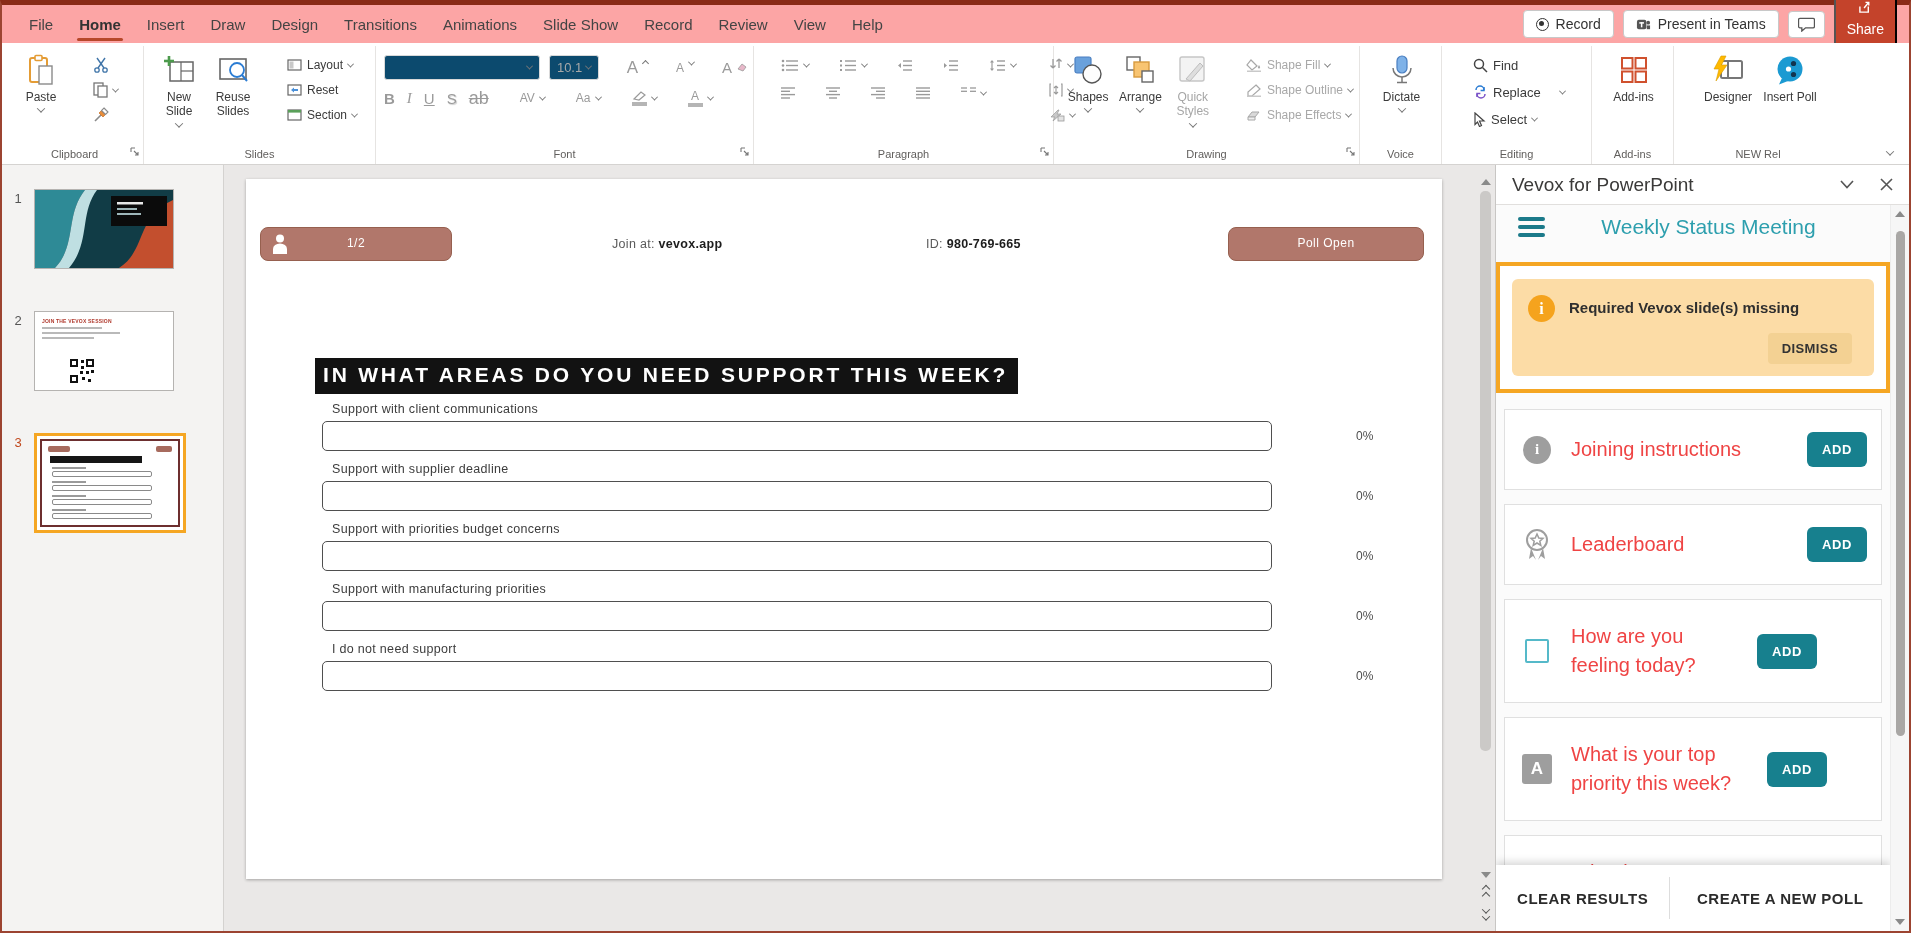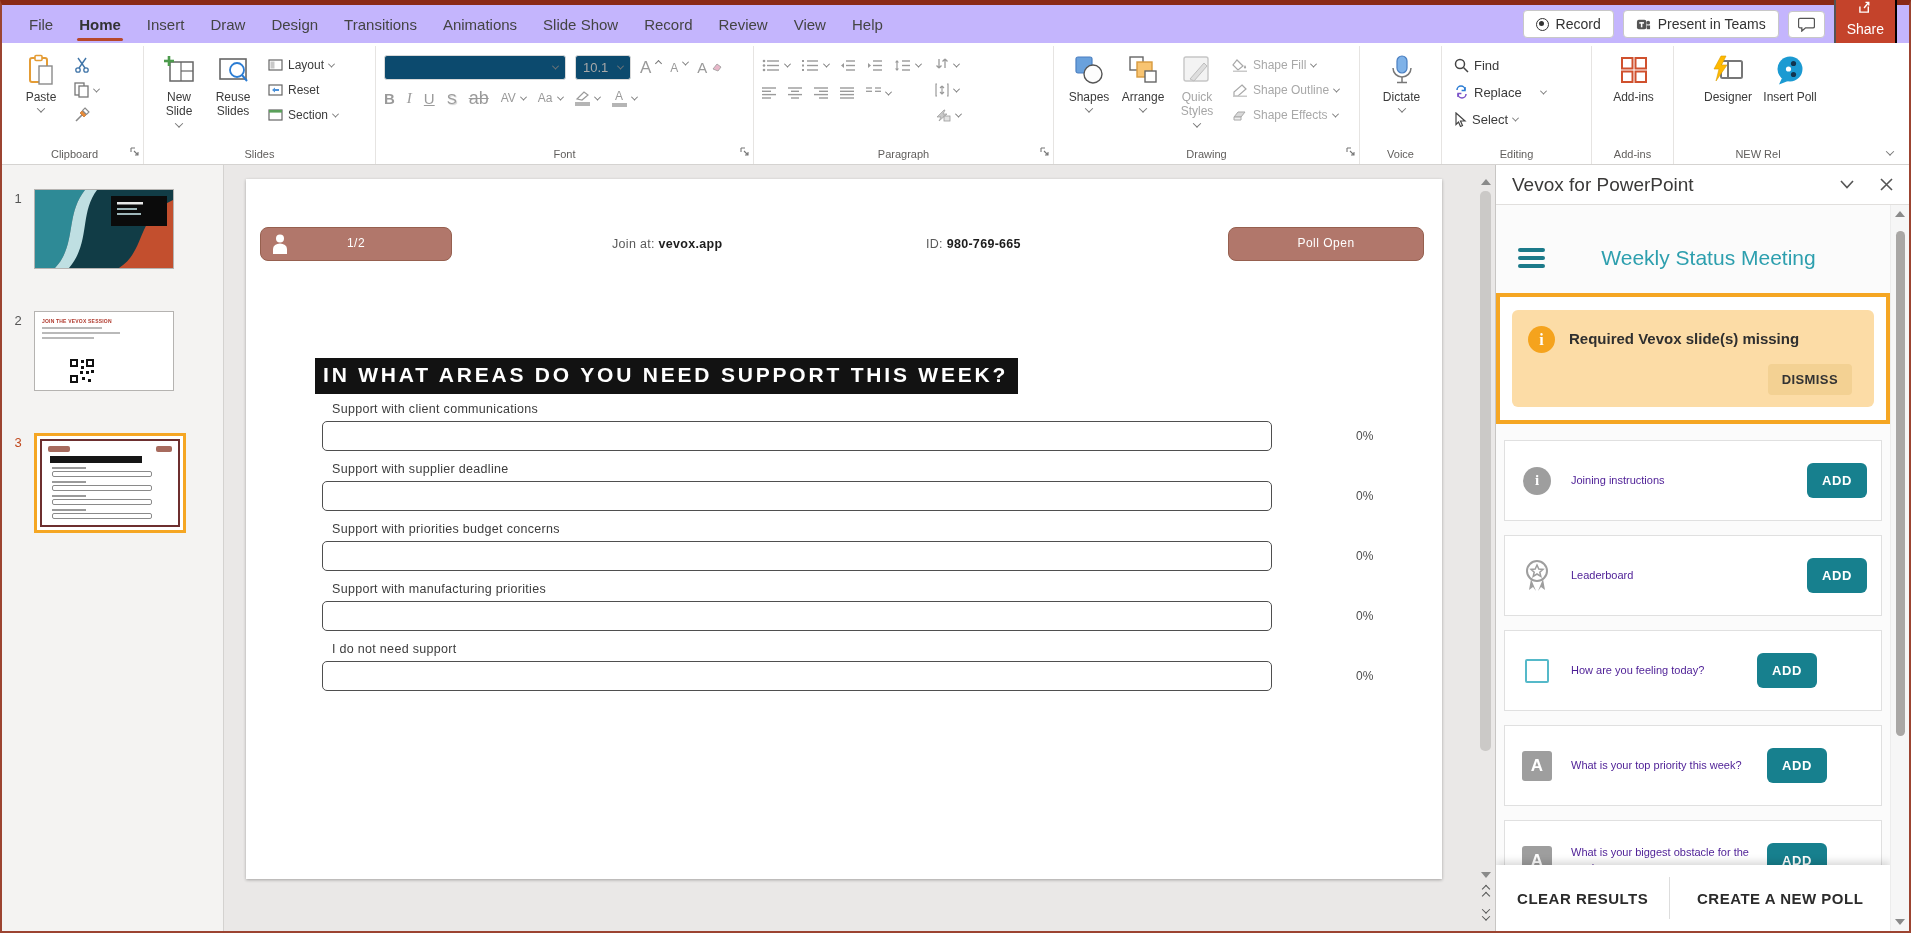--- a/index.html
+++ b/index.html
@@ -2,21 +2,21 @@
 <html><head>
 <meta charset="utf-8">
 <style>
   * { margin:0; padding:0; box-sizing:border-box; }
   html,body { width:1911px; height:933px; overflow:hidden; }
   body { font-family:"Liberation Sans", sans-serif; background:#d9d7d5; font-size:13px; color:#3b3b3b; }
 
   .window { width:1911px; height:933px; border:2px solid #9c4431; border-top:5px solid #8a2a16; background:#fff; display:flex; flex-direction:column; }
 
   
-  .menubar { height:38px; flex:0 0 auto; display:flex; align-items:center; background:#c4b5fd; padding:0 12px 0 14px; }
+  .menubar { height:38px; flex:0 0 auto; display:flex; align-items:center; background:#fca5a5; padding:0 12px 0 14px; }
   .tabs { display:flex; }
   .tab { padding:9px 13px; font-size:15px; color:#444; position:relative; white-space:nowrap; }
   .tab.active { font-weight:700; color:#333; }
   .tab.active::after { content:""; position:absolute; left:11px; right:11px; bottom:1px; height:3px; background:#b7472a; border-radius:2px; }
   .mb-right { margin-left:auto; display:flex; align-items:center; gap:9px; }
   .pill-btn { display:flex; align-items:center; gap:7px; border:1px solid #c8c8c8; border-radius:4px; padding:5px 12px; font-size:14px; color:#333; background:#fff; white-space:nowrap; }
   .rec-ic { width:13px; height:13px; border:1.6px solid #333; border-radius:50%; position:relative; }
   .rec-ic::after { content:""; position:absolute; left:2.6px; top:2.6px; width:5px; height:5px; background:#333; border-radius:50%; }
   .share-btn { display:flex; align-items:center; gap:7px; background:#c4432b; color:#fff; border-radius:4px; padding:6px 11px; font-size:14px;flex-direction:column; }
   .cv { display:inline-block; width:6px; height:6px; border-right:1.4px solid #777; border-bottom:1.4px solid #777; transform:rotate(45deg) translate(-1px,-1px); }
@@ -25,21 +25,21 @@
 
   
   .ribbon { height:122px; flex:0 0 auto; background:#fff; border-bottom:1px solid #d5d3d1; display:flex; padding:3px 0 0 4px; position:relative; }
   .rgroup { position:relative; padding:2px 6px 20px 8px; border-right:1px solid #e6e4e2; display:flex; align-items:flex-start; flex:0 0 auto; }
   .glabel { position:absolute; bottom:4px; left:0; right:0; text-align:center; font-size:11px; color:#605e5c; white-space:nowrap; }
   .launcher { position:absolute; bottom:5px; right:4px; }
   .bigbtn { display:flex; flex-direction:column; align-items:center; justify-content:flex-start; width:54px; padding-top:5px; font-size:12px; color:#3b3b3b; text-align:center; line-height:1.2; gap:3px; }
   .bigbtn.dis { color:#a6a6a6; }
   .bicon { height:34px; display:flex; align-items:center; justify-content:center; }
   .smallcol { display:flex; flex-direction:column; gap:5px; padding-top:7px; }
-  .smallbtn { display:flex; align-items:center; gap:5px; font-size:12px; color:#3b3b3b; height:20px; white-space:nowrap; }
+  .smallbtn { display:flex; align-items:center; gap:5px; font-size:12px; color:#3b3b3b; height:20px; white-space:nowrap;margin-left:19px; }
   .smallbtn.dis { color:#a8a8a8; }
   .rows2 { display:flex; flex-direction:column; gap:8px; padding-top:7px; }
   .rrow { display:flex; align-items:center; gap:9px; }
   .combo { height:25px; background:#0c4a6e; border:1px solid #d9d9d9; border-radius:3px; display:flex; align-items:center; justify-content:space-between; padding:0 7px; color:#a8a8a8; font-size:13px; }
   .gly { color:#9a9a9a; font-size:15px; line-height:1; }
   .gly.b { font-weight:700; }
   .gly.i { font-style:italic; font-family:"Liberation Serif",serif; }
   .gly.u { text-decoration:underline; }
   .gly.st { text-decoration:line-through; font-size:18px; }
   .gly.sm { font-size:12px; }
@@ -96,34 +96,34 @@
   .dbl .cv { border-color:#555; }
   .dbl.up .cv { transform:rotate(225deg); }
 
   
   .panel { width:414px; flex:0 0 auto; background:#fff; border-left:1px solid #c8c6c4; display:flex; flex-direction:column; }
   .panel-header { height:40px; flex:0 0 auto; display:flex; align-items:center; padding:0 16px; border-bottom:1px solid #e1dfdd; background:#fff; }
   .panel-title { font-size:19px; color:#3b3a39; }
   .ph-icons { margin-left:auto; display:flex; align-items:center; gap:26px; }
   .panel-body { flex:1; display:flex; overflow:hidden; background:#fbfbfb; }
   .panel-main { flex:1; position:relative; overflow:hidden; }
-  .panel-menu-row { display:flex; align-items:center; margin:41px 18px 0 22px; }
+  .panel-menu-row { display:flex; align-items:center; margin:10px 18px 0 22px; }
   .hamburger { width:27px; display:flex; flex-direction:column; gap:4.5px; }
   .hamburger span { height:3.5px; background:#1b7a8a; border-radius:2px; }
   .meeting-title { flex:1; text-align:center; color:#2d9fae; font-size:21px; }
   .notif-outline { margin-top:23px; border:4px solid #f5a623; background:#fff; padding:13px 12px; }
   .notif-card { background:#fcdca6; border-radius:6px; padding:16px 16px 12px; }
   .notif-row { display:flex; gap:14px; align-items:flex-start; }
   .info-badge { flex:0 0 27px; width:27px; height:27px; border-radius:50%; background:#f5a31d; color:#fff; font-weight:700; font-size:16px; font-family:"Liberation Serif",serif; display:flex; align-items:center; justify-content:center; }
   .notif-text { font-size:15px; font-weight:700; color:#2f2f2f; padding-top:4px; }
   .dismiss { display:block; margin:11px 6px 0 auto; width:max-content; background:#f3d193; border-radius:4px; padding:8px 14px; font-size:13px; font-weight:700; color:#333; letter-spacing:.4px; border:none; }
   .cards { margin:16px 8px 0 8px; }
   .card { background:#fff; border:1px solid #e0e0e0; display:flex; align-items:center; gap:16px; padding:22px 14px; margin-bottom:14px; }
   .card-icon { flex:0 0 36px; display:flex; justify-content:center; }
-  .card-label { flex:1; font-size:11px; color:#4c1d95; line-height:1.45; }
+  .card-label { flex:1; font-size:20px; color:#ef4444; line-height:1.45; }
   .add-btn { background:#17808e; color:#fff; font-weight:700; font-size:13px; letter-spacing:.6px; border:none; border-radius:6px; padding:10px 15px; }
   .gicon-circle { width:28px; height:28px; border-radius:50%; background:#9e9e9e; color:#fff; font-weight:700; font-size:15px; font-family:"Liberation Serif",serif; display:flex; align-items:center; justify-content:center; }
   .chk { width:24px; height:24px; border:2.5px solid #55b9c9; border-radius:2px; background:#fff; }
   .aicon { width:30px; height:30px; background:#9e9e9e; border-radius:3px; color:#fff; font-weight:700; font-size:17px; display:flex; align-items:center; justify-content:center; }
   .panel-footer { position:absolute; left:0; right:0; bottom:0; height:66px; background:#fff; box-shadow:0 -3px 8px rgba(0,0,0,.16); display:flex; align-items:center; z-index:5; }
   .pf-btn { font-size:15px; font-weight:700; color:#2b2b2b; letter-spacing:.5px; text-align:center; }
   .pf-left { flex:0 0 44%; }
   .pf-right { flex:1; }
   .pf-div { width:1px; height:42px; background:#ddd; }
   .panel-scroll { width:19px; flex:0 0 auto; background:#f6f6f6; border-left:1px solid #ececec; position:relative; display:flex; flex-direction:column; align-items:center; justify-content:space-between; padding:6px 0; }

